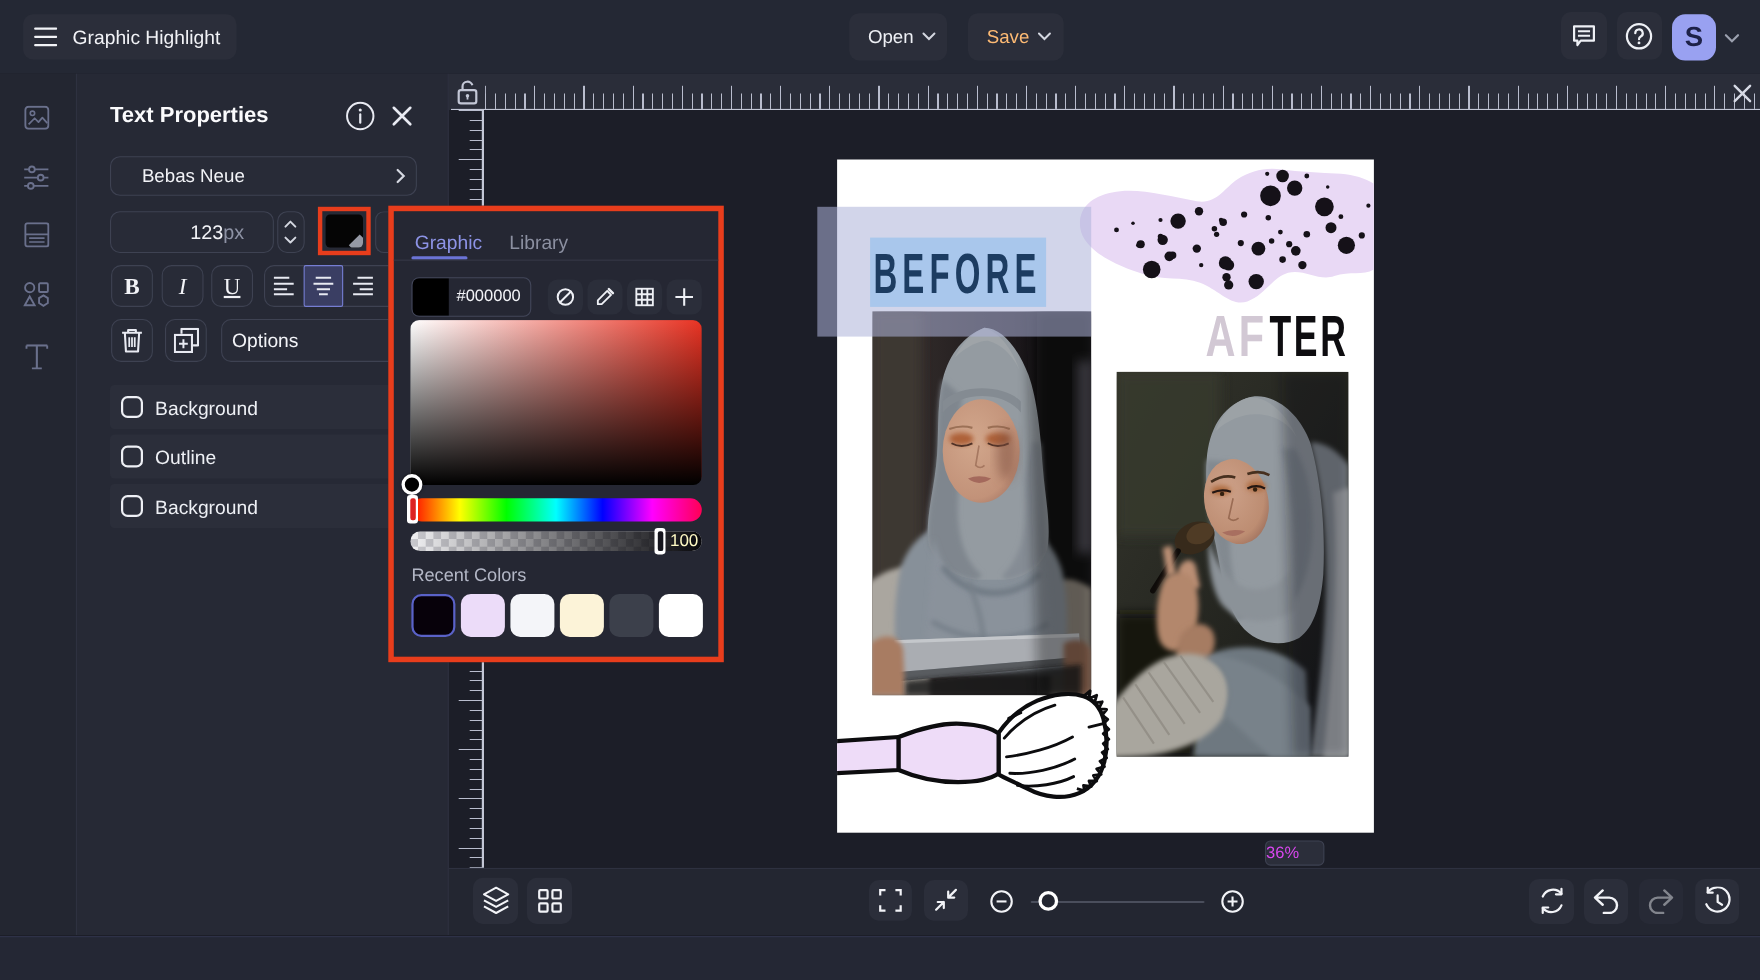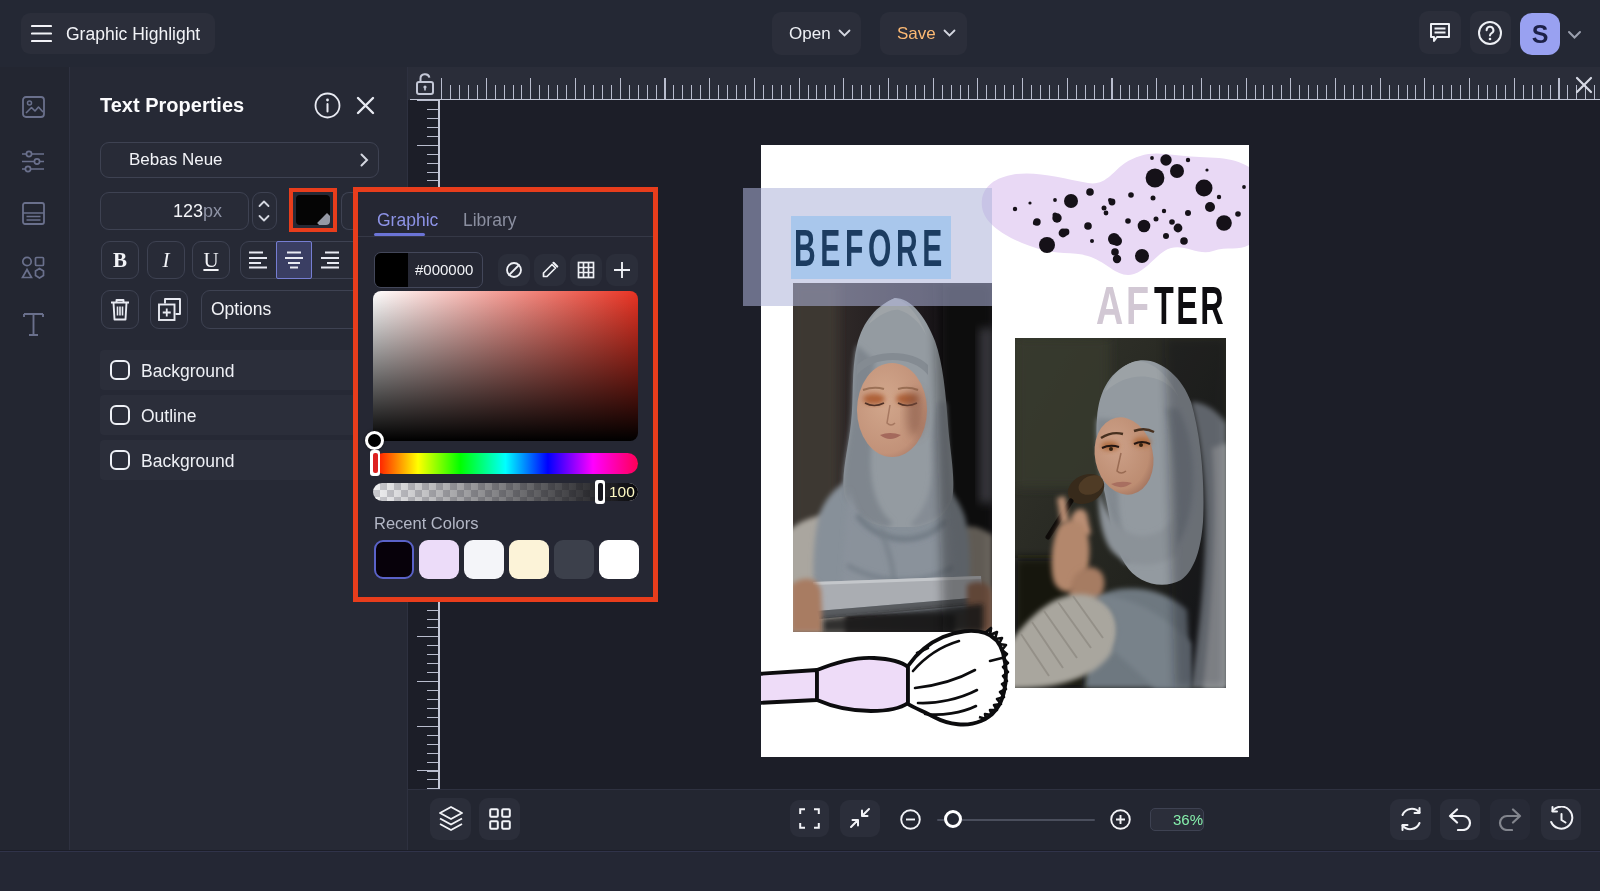--- a/index.html
+++ b/index.html
@@ -314,21 +314,21 @@
   </svg>
 
   <div class="abs" style="left:937px;top:818.5px;width:158px;height:2px;background:#4a4e5c;border-radius:1px;"></div>
   <div class="abs" style="left:944px;top:810px;width:18px;height:18px;border-radius:50%;background:#232631;border:3.5px solid #fff;"></div>
 
   <svg class="abs" style="left:1110px;top:809px;" width="21" height="21" viewBox="0 0 21 21">
     <circle cx="10.5" cy="10.5" r="9.3" fill="none" stroke="#f2f3f7" stroke-width="1.9"></circle>
     <path d="M6 10.5 H15 M10.5 6 V15" stroke="#f2f3f7" stroke-width="1.9"></path>
   </svg>
 
-  <div class="abs" style="left:1150px;top:808px;width:54px;height:23px;background:#2b2e3a;border:1px solid #3e4252;border-radius:5px;color:#86efac;font-size:15px;text-align:right;line-height:22px;">36%</div>
+  <div class="abs" style="left:1150px;top:764px;width:54px;height:23px;background:#2b2e3a;border:1px solid #3e4252;border-radius:5px;color:#d946ef;font-size:15px;text-align:left;line-height:22px;">36%</div>
 
   <div class="abs btn" style="left:1390px;top:799px;width:41px;height:41px;"></div>
   <svg class="abs" style="left:1398px;top:806px;" width="26" height="26" viewBox="0 0 26 26">
     <g fill="none" stroke="#f2f3f7" stroke-width="2" stroke-linecap="round">
       <path d="M21.5 6.5 A10 10 0 0 0 4.5 9"></path>
       <path d="M4.5 19.5 A10 10 0 0 0 21.5 17"></path>
       <path d="M21.5 2 V7 H16.5" stroke-linejoin="round"></path>
       <path d="M4.5 24 V19 H9.5" stroke-linejoin="round"></path>
     </g>
   </svg>

